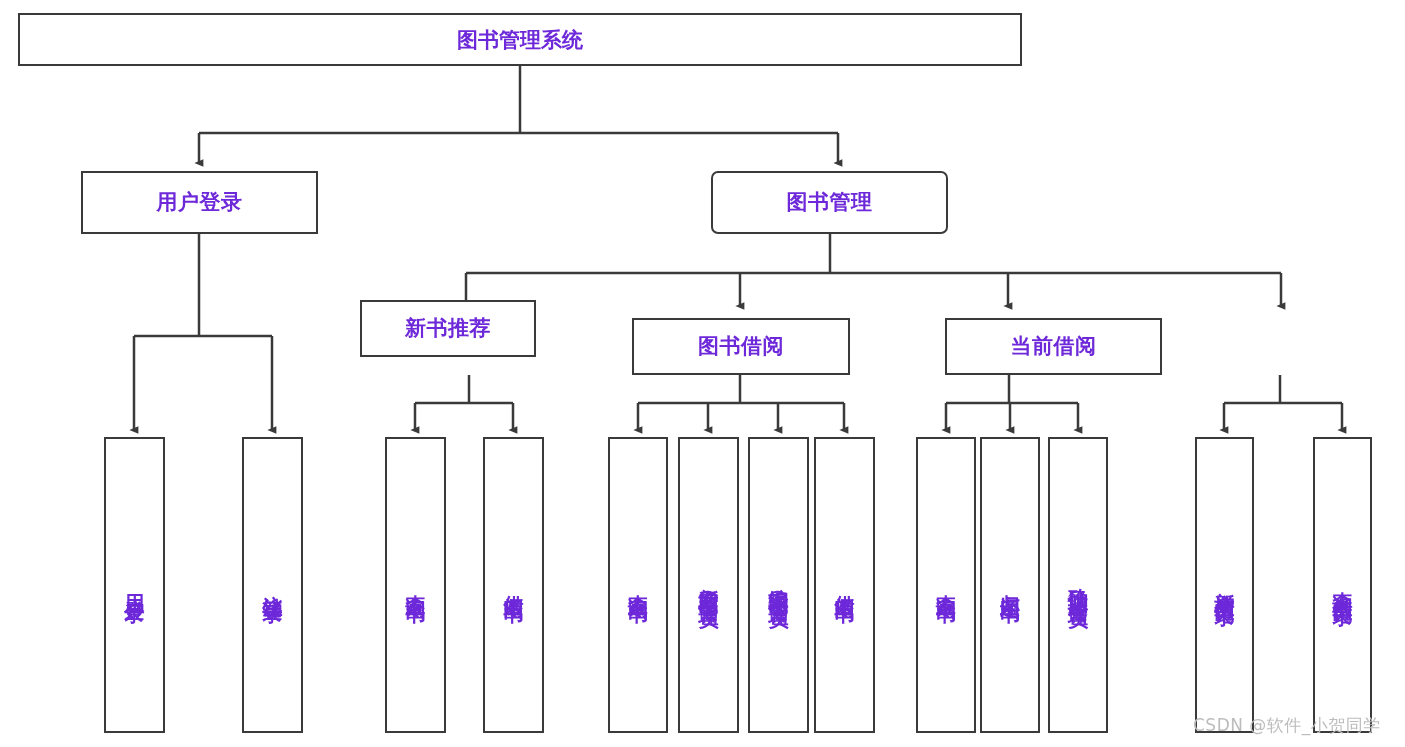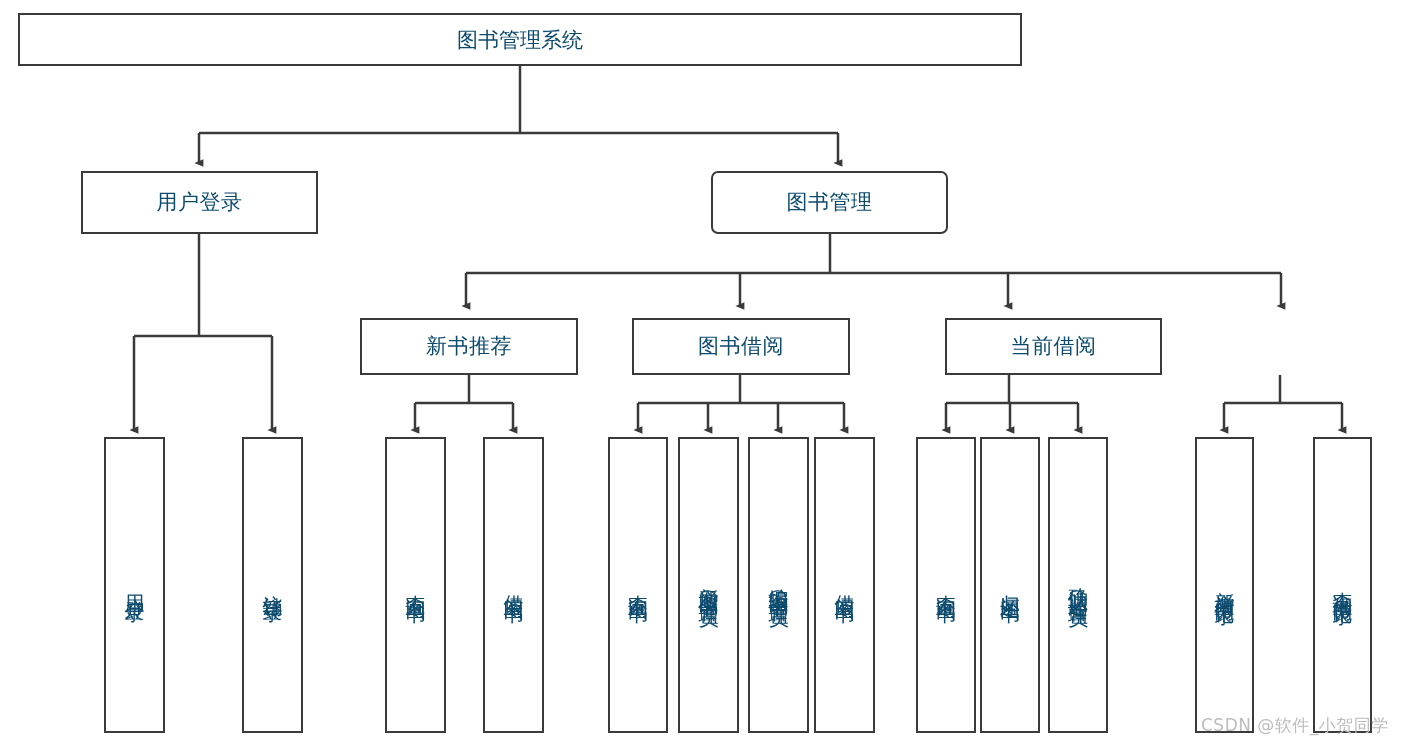--- a/index.html
+++ b/index.html
@@ -27,21 +27,22 @@
   }
   .node {
     position: absolute;
     box-sizing: border-box;
     background: #ffffff;
     border: 2.5px solid #3a3a3a;
     display: flex;
     align-items: center;
     justify-content: center;
     text-align: right;
-    color: #0c4a6e;
+    color: #6d28d9;
+    font-weight: bold;
   }
   .node.horiz {
     font-size: 21px;
     letter-spacing: 0.5px;
     line-height: 1.15;
   }
   .node.root {
     font-size: 21px;
   }
   .node.vert {
@@ -128,21 +129,21 @@
     <span>图书管理系统</span>
   </div>
 
   <div class="node horiz" style="left:81px; top:171px; width:237px; height:63px;">
     <span>用户登录</span>
   </div>
   <div class="node horiz" style="left:711px; top:171px; width:237px; height:63px;border-radius:7px;">
     <span>图书管理</span>
   </div>
 
-  <div class="node horiz" style="left:360px; top:318px; width:218px; height:57px;">
+  <div class="node horiz" style="left:360px; top:300px; width:176px; height:57px;">
     <span>新书推荐</span>
   </div>
   <div class="node horiz" style="left:632px; top:318px; width:218px; height:57px;">
     <span>图书借阅</span>
   </div>
   <div class="node horiz" style="left:901px; top:318px; width:217px; height:57px;margin-left:44px;">
     <span>当前借阅</span>
   </div>
 
   <div class="node vert" style="left:104px; top:437px; width:61px; height:296px;">
@@ -182,15 +183,15 @@
     <span class="vtext">确认归还（管理员）</span>
   </div>
 
   <div class="node vert" style="left:1195px; top:437px; width:59px; height:296px;">
     <span class="vtext">新增借阅记录</span>
   </div>
   <div class="node vert" style="left:1313px; top:437px; width:59px; height:296px;">
     <span class="vtext">查询借阅记录</span>
   </div>
 
-  <div class="watermark" style="left:1193px; top:714px;margin-left:8px;">CSDN @软件_小贺同学</div>
+  <div class="watermark" style="left:1193px; top:714px;">CSDN @软件_小贺同学</div>
 
 </div>
 
 </body></html>

